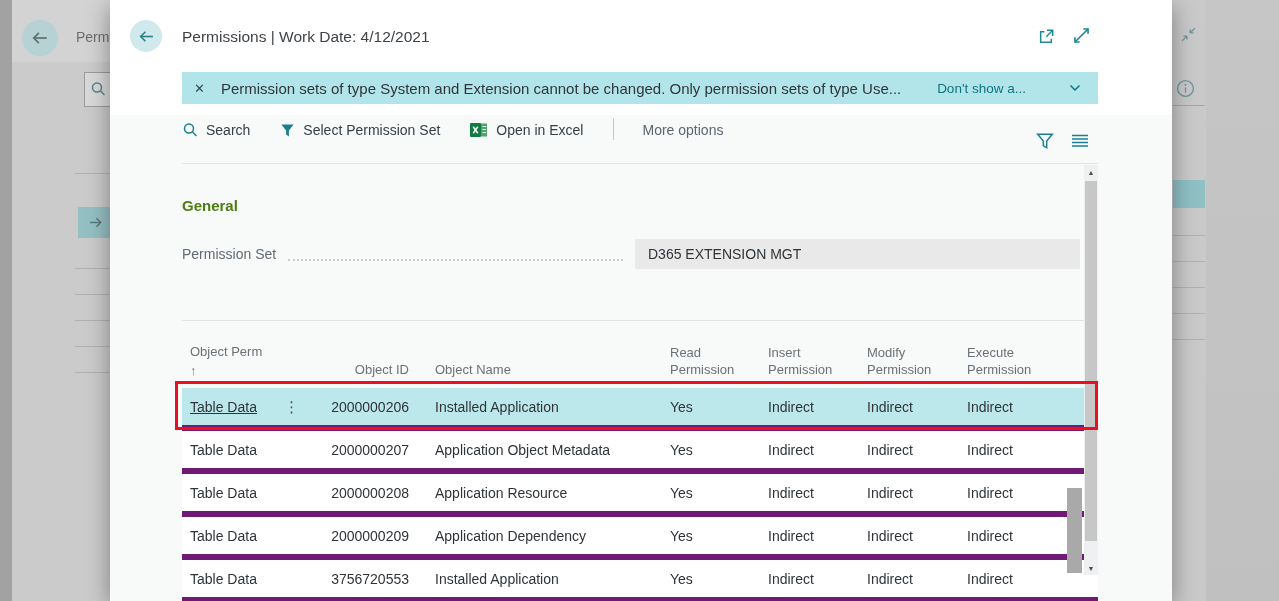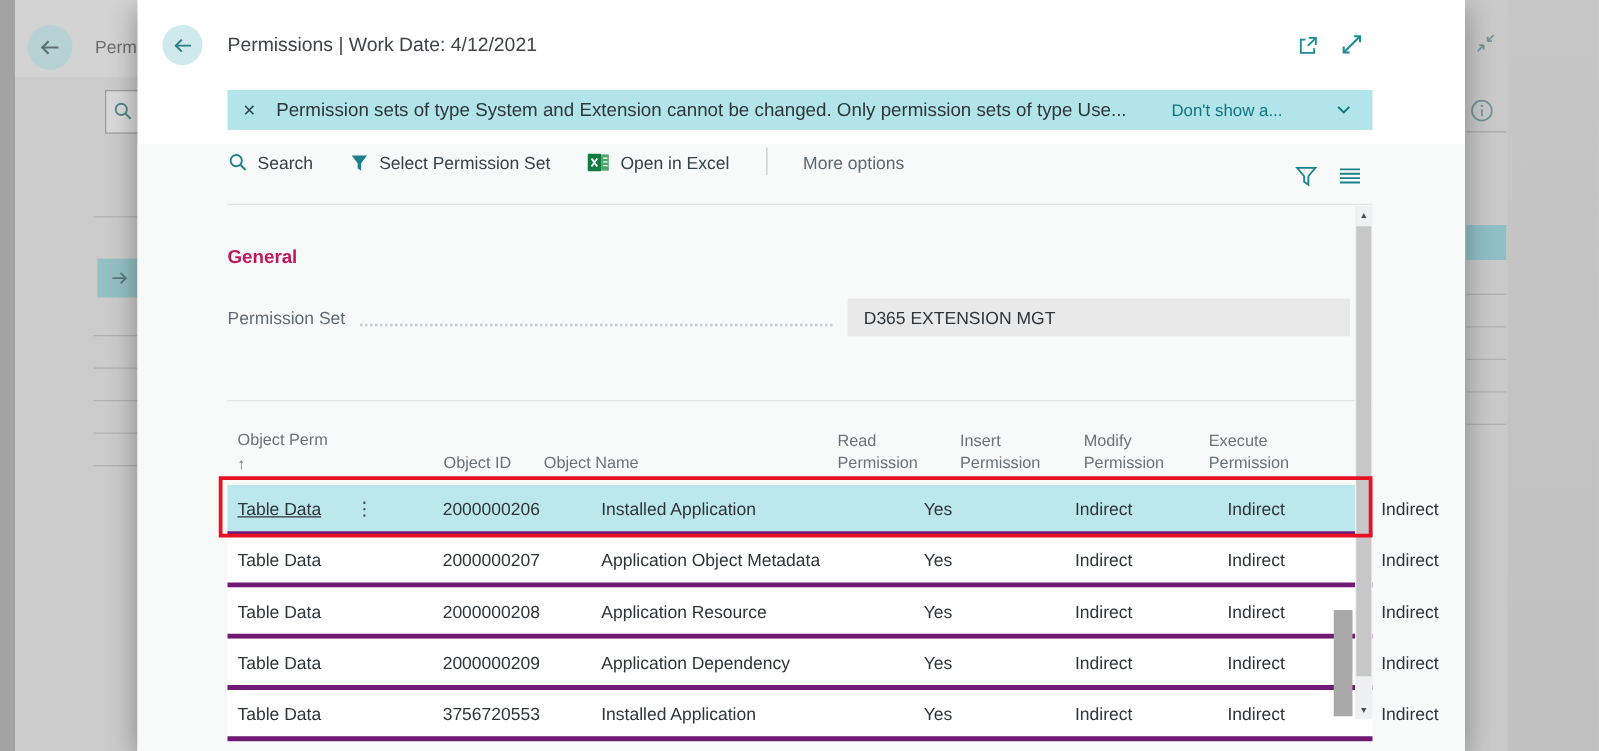--- a/index.html
+++ b/index.html
@@ -35,35 +35,35 @@
 
   .content{left:0;top:115px;width:1062px;height:486px;background:#f8f9f9;}
   .toolbar{left:64px;top:3px;display:flex;align-items:flex-start;}
   .tb-item{display:flex;align-items:center;gap:8px;font-size:14px;color:#374046;cursor:pointer;padding:4px 8px;white-space:nowrap;}
   .tb-item .ic{color:#1b808c;}
   .tb-sep{width:1px;height:22px;background:#c9c9c9;margin:0 6px;}
   .tb-more{font-size:14px;color:#5c6670;cursor:pointer;padding:4px 8px;margin-left:14px;}
   .tb-right{top:17px;color:#1b808c;cursor:pointer;}
   .tb-divider{left:72px;top:48px;width:916px;height:1px;background:#e4e4e4;}
 
-  .sec-title{left:72px;top:82px;font-size:15px;font-weight:600;color:#be185d;}
+  .sec-title{left:72px;top:82px;font-size:15px;font-weight:600;color:#4d7c0f;}
   .field-row{left:72px;top:124px;width:898px;height:30px;display:flex;align-items:center;}
   .field-label{font-size:14px;color:#626b72;white-space:nowrap;}
   .leader{flex:1;border-bottom:2px dotted #c7cdd1;height:1px;margin:10px 12px 0 12px;}
-  .field-value{width:402px;height:30px;background:#e9e9e9;display:flex;align-items:center;padding-left:13px;box-sizing:border-box;font-size:14px;color:#2f3439;}
+  .field-value{width:445px;height:30px;background:#e9e9e9;display:flex;align-items:center;padding-left:13px;box-sizing:border-box;font-size:14px;color:#2f3439;}
 
   .grid{left:72px;top:205px;width:916px;}
   .gheader{display:grid;grid-template-columns:133px 100px 245px 98px 99px 100px 100px 41px;border-top:1px solid #e4e4e4;height:67px;align-items:end;padding-bottom:0;color:#6a7177;font-size:13px;line-height:1.35;}
   .gheader>div{padding-bottom:9px;overflow:hidden;cursor:pointer;}
   .h-ot{padding-left:8px;}
   .h-right{text-align:right;padding-right:6px;}
   .h-name{padding-left:20px;}
   .h-perm{padding-left:10px;}
   .sort{display:block;font-size:12px;margin-top:2px;}
-  .grow{display:grid;grid-template-columns:133px 100px 245px 98px 99px 100px 100px 41px;height:37px;align-items:center;background:#ffffff;border-bottom:4px solid #701a75;font-size:14px;color:#2f3439;cursor:pointer;gap:23px;}
+  .grow{display:grid;grid-template-columns:133px 100px 245px 98px 99px 100px 100px 41px;height:37px;align-items:center;background:#ffffff;border-bottom:6px solid #701a75;font-size:14px;color:#2f3439;cursor:pointer;}
   .grow.sel{background:#bce8ec;}
   .c-ot{padding-left:8px;display:flex;align-items:center;justify-content:space-between;padding-right:16px;}
   .c-link{text-decoration:underline;cursor:pointer;}
   .c-menu{color:#4c4c4c;font-size:15px;cursor:pointer;}
   .c-right{text-align:right;padding-right:6px;}
   .c-name{padding-left:20px;white-space:nowrap;overflow:hidden;}
   .c-perm{padding-left:10px;}
 
   .sb-outer{left:974px;top:50px;width:14px;height:410px;background:#eef0f1;}
   .sb-arrow{position:absolute;left:0;width:14px;height:14px;display:flex;align-items:center;justify-content:center;font-size:7px;color:#4b4b4b;cursor:pointer;}

